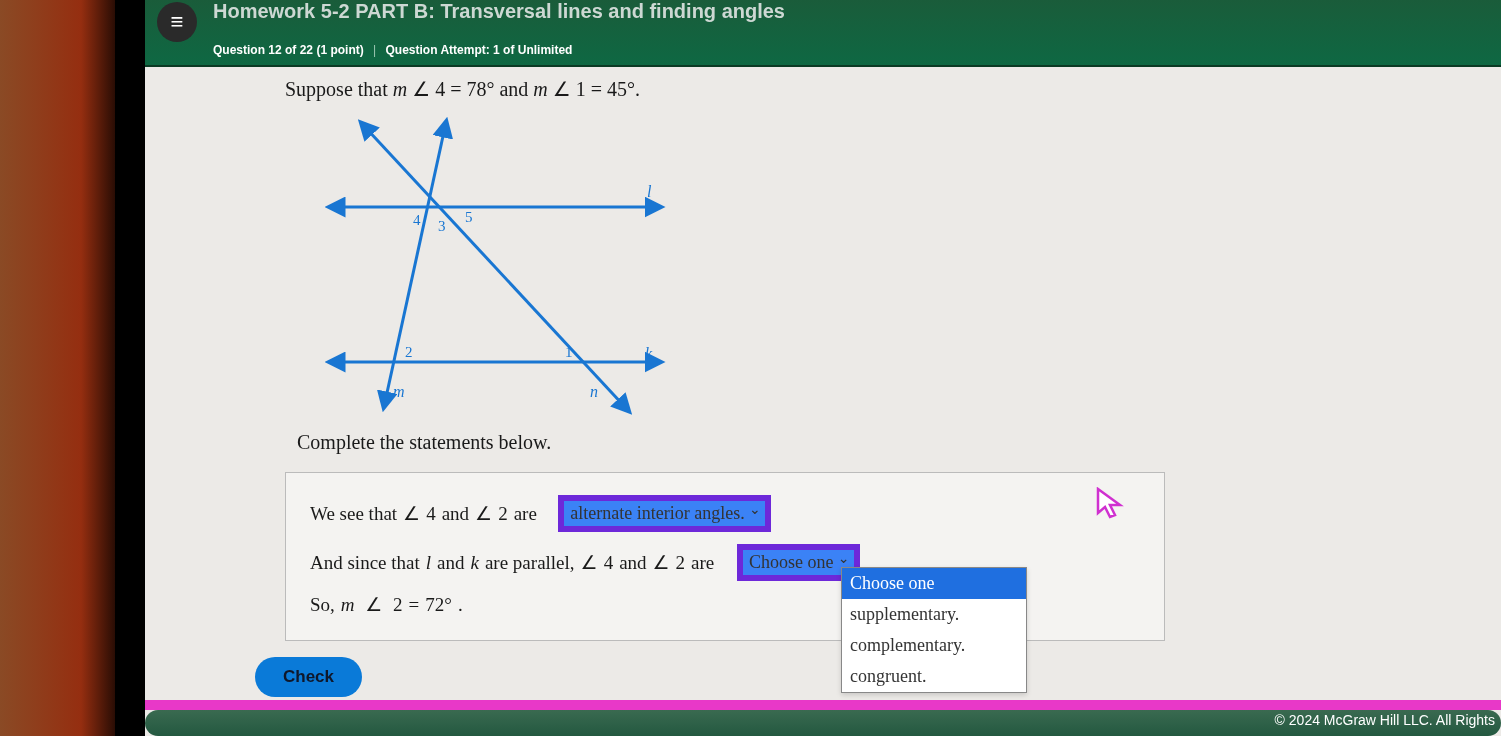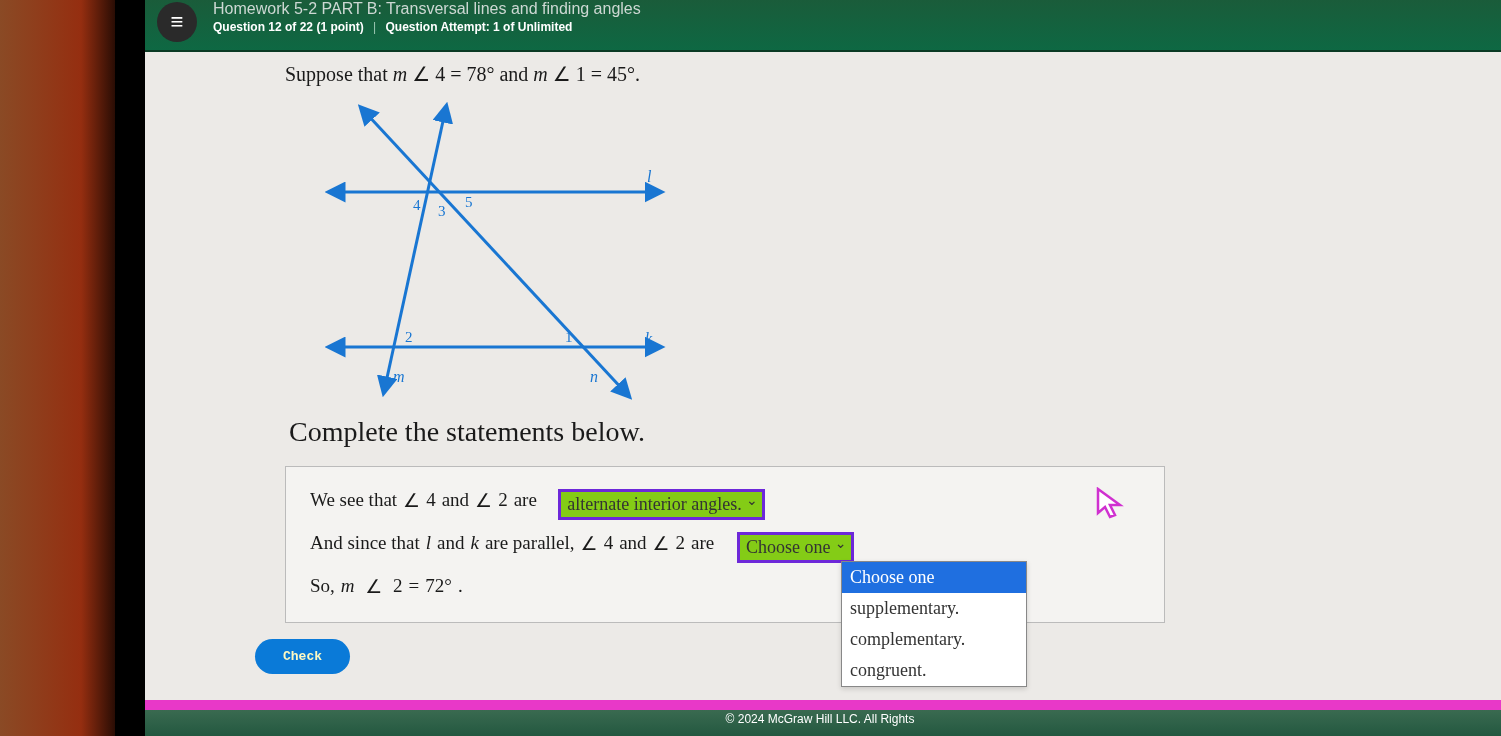--- a/index.html
+++ b/index.html
@@ -43,50 +43,50 @@
     border-radius: 50%;
     background: #2a2a2a;
     margin: 2px 16px 0 12px;
     display: flex;
     align-items: center;
     justify-content: center;
     flex-shrink: 0;
   }
   .hamburger { color: #fff; font-size: 22px; line-height: 1; }
   .header-text { padding-top: 0; }
-  .hw-title { color: #cdd8d3; font-size: 16px; font-weight: 400; margin-bottom: 2px; }
+  .hw-title { color: #cdd8d3; font-size: 20px; font-weight: 700; margin-bottom: 20px; }
   .q-line { color: #fff; font-size: 12px; }
   .q-line b { font-weight: 700; }
   .divider { color: #9ec7b3; margin: 0 6px; }
   .content {
     flex: 1;
     background: #eceae7;
     padding: 10px 40px 15px 140px;
     position: relative;
     font-family: Georgia, 'Times New Roman', serif;
     color: #1a1a1a;
   }
   .prompt { font-size: 20px; margin-bottom: 6px; }
   .math-it { font-style: italic; font-family: 'Times New Roman', serif; }
   .angle { font-family: 'Times New Roman', serif; }
   .diagram { position: relative; width: 400px; height: 320px; margin-left: 10px; }
   .diagram svg { width: 100%; height: 100%; }
-  .complete { font-size: 28px; margin: 4px 0 18px 4px; }
+  .complete { font-size: 20px; margin: 4px 0 18px 12px; }
   .answer-box {
     border: 1px solid #bbb;
     background: #f4f3f1;
     width: 880px;
     padding: 22px 24px 24px 24px;
     font-size: 19px;
     position: relative;
   }
-  .answer-line { margin-bottom: 12px; display: flex; align-items: flex-start; flex-wrap: wrap; gap: 6px; }
+  .answer-line { margin-bottom: 12px; display: flex; align-items: center; flex-wrap: wrap; gap: 6px; }
   .dropdown {
-    border: 3px solid #6d28d9;
-    background: #84cc16;
+    border: 6px solid #6d28d9;
+    background: #3b82f6;
     padding: 2px 20px 2px 6px;
     font-size: 18px;
     font-family: Georgia, serif;
     color: #333;
     position: relative;
     display: inline-block;
   }
   .dropdown::after {
     content: "⌄";
     position: absolute;
@@ -104,52 +104,53 @@
     background: #fff;
     border: 1px solid #888;
     box-shadow: 0 2px 5px rgba(0,0,0,0.15);
     font-size: 18px;
     z-index: 10;
   }
   .dd-item { padding: 5px 8px; color: #333; }
   .dd-item.selected { background: #1f6fe0; color: #fff; }
   .check-btn {
     background: #0a7ad8;
-    color: #fef9c3;
+    color: #0f172a;
     border: none;
     border-radius: 22px;
     padding: 10px 28px;
-    font-size: 13px;
+    font-size: 17px;
     font-weight: 600;
     margin: 16px 0 0 -30px;
-    font-family: Liberation Mono, monospace;
+    font-family: Liberation Sans, sans-serif;
   }
   .cursor {
     position: absolute;
     top: 487px;
     left: 1096px;
     z-index: 50;
     pointer-events: none;
   }
   .footer-bar {
     position: absolute;
     left: 145px; right: 0; bottom: 0;
     height: 36px;
     display: flex;
     flex-direction: column;
   }
   .pink-bar { height: 10px; background: #e838c8; }
   .copy-bar {
     flex: 1;
     background: linear-gradient(#3a6a50, #235840);
     color: #fff;
-    font-size: 12px;
-    text-align: center;
+    font-size: 14px;
+    text-align: right;
     padding: 2px 6px 0 0;
     font-family: Arial, sans-serif;
+    border-radius: 13px;
   }
 </style>
 </head>
 <body>
 
 <div class="monitor-bezel"></div>
 <div class="inner-bezel"></div>
 
 <div class="screen">
 

